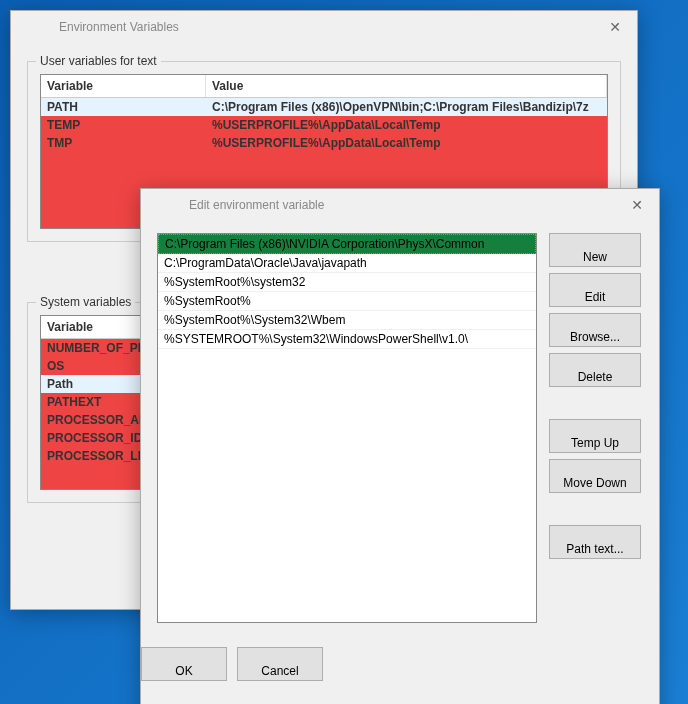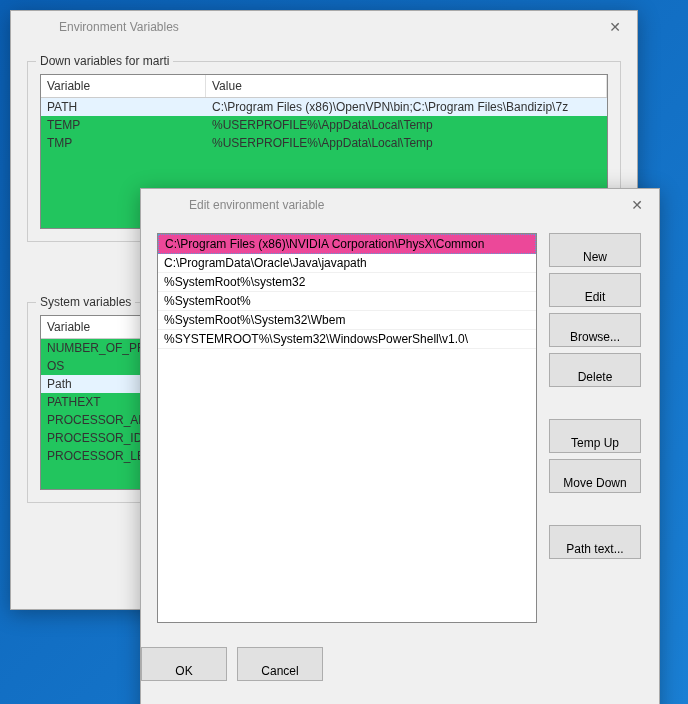--- a/index.html
+++ b/index.html
@@ -43,22 +43,23 @@
   position: absolute;
   top: -8px;
   left: 8px;
   background: #f0f0f0;
   padding: 0 4px;
   font-size: 12px;
   color: #333;
 }
 .table {
   border: 1px solid #888;
-  background: #22c55e;
+  background: #ef4444;
   width: 100%;
+  font-weight: bold;
 }
 .thead {
   display: flex;
   border-bottom: 1px solid #ccc;
   background: #fff;
 }
 .th {
   padding: 4px 6px;
   font-size: 12px;
   color: #333;
@@ -78,21 +79,21 @@
 .win2 { top: 188px; left: 140px; width: 520px; height: 591px; }
 .edit-body { padding: 12px 16px 16px 16px; display: flex; gap: 12px; }
 .listbox {
   border: 1px solid #888;
   background: #fff;
   width: 380px;
   height: 390px;
   overflow: hidden;
 }
 .listrow { padding: 2px 6px; font-size: 12px; border-bottom: 1px solid #f0f0f0; cursor: default; }
-.listrow.selected { background: #ec4899; border: 1px dotted #5aa0da; }
+.listrow.selected { background: #15803d; border: 1px dotted #5aa0da; }
 .btn-col { display: flex; flex-direction: column; gap: 6px; width: 92px; }
 .btn {
   background: #e1e1e1;
   border: 1px solid #adadad;
   padding: 16px 0;
   text-align: center;
   font-size: 12px;
   cursor: pointer;
   height: 24px;
   line-height: 14px;
@@ -119,21 +120,21 @@
 </head>
 <body>
 
 <div class="window win1">
   <div class="titlebar">
     <span class="titlebar-text">Environment Variables</span>
     <span class="close-x">✕</span>
   </div>
   <div class="win-body">
     <div class="groupbox">
-      <span class="groupbox-label">Down variables for marti</span>
+      <span class="groupbox-label">User variables for text</span>
       <div class="table">
         <div class="thead">
           <div class="th col-var">Variable</div>
           <div class="th col-val">Value</div>
         </div>
         <div class="tbody user-tbody" id="user-tbody">
             <div class="tr selected">
               <div class="td col-var">PATH</div>
               <div class="td col-val">C:\Program Files (x86)\OpenVPN\bin;C:\Program Files\Bandizip\7z</div>
             </div>

